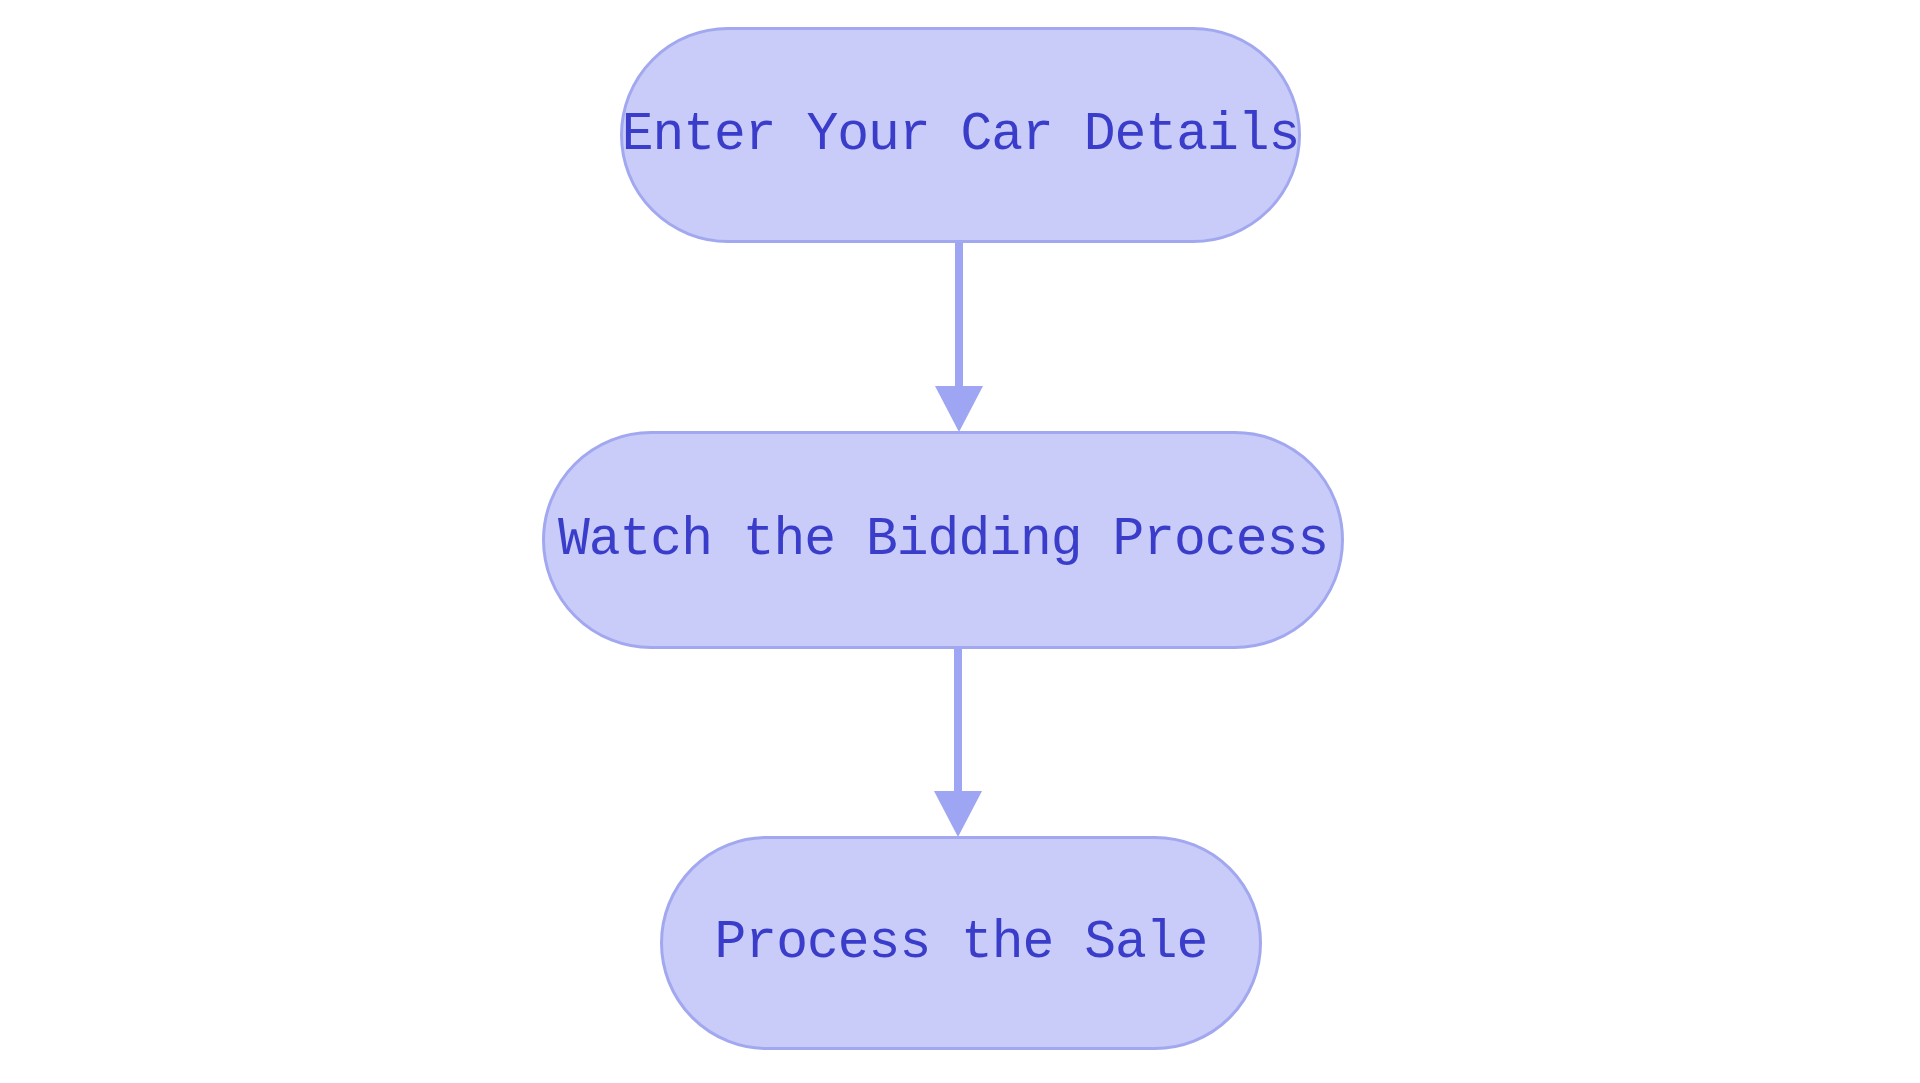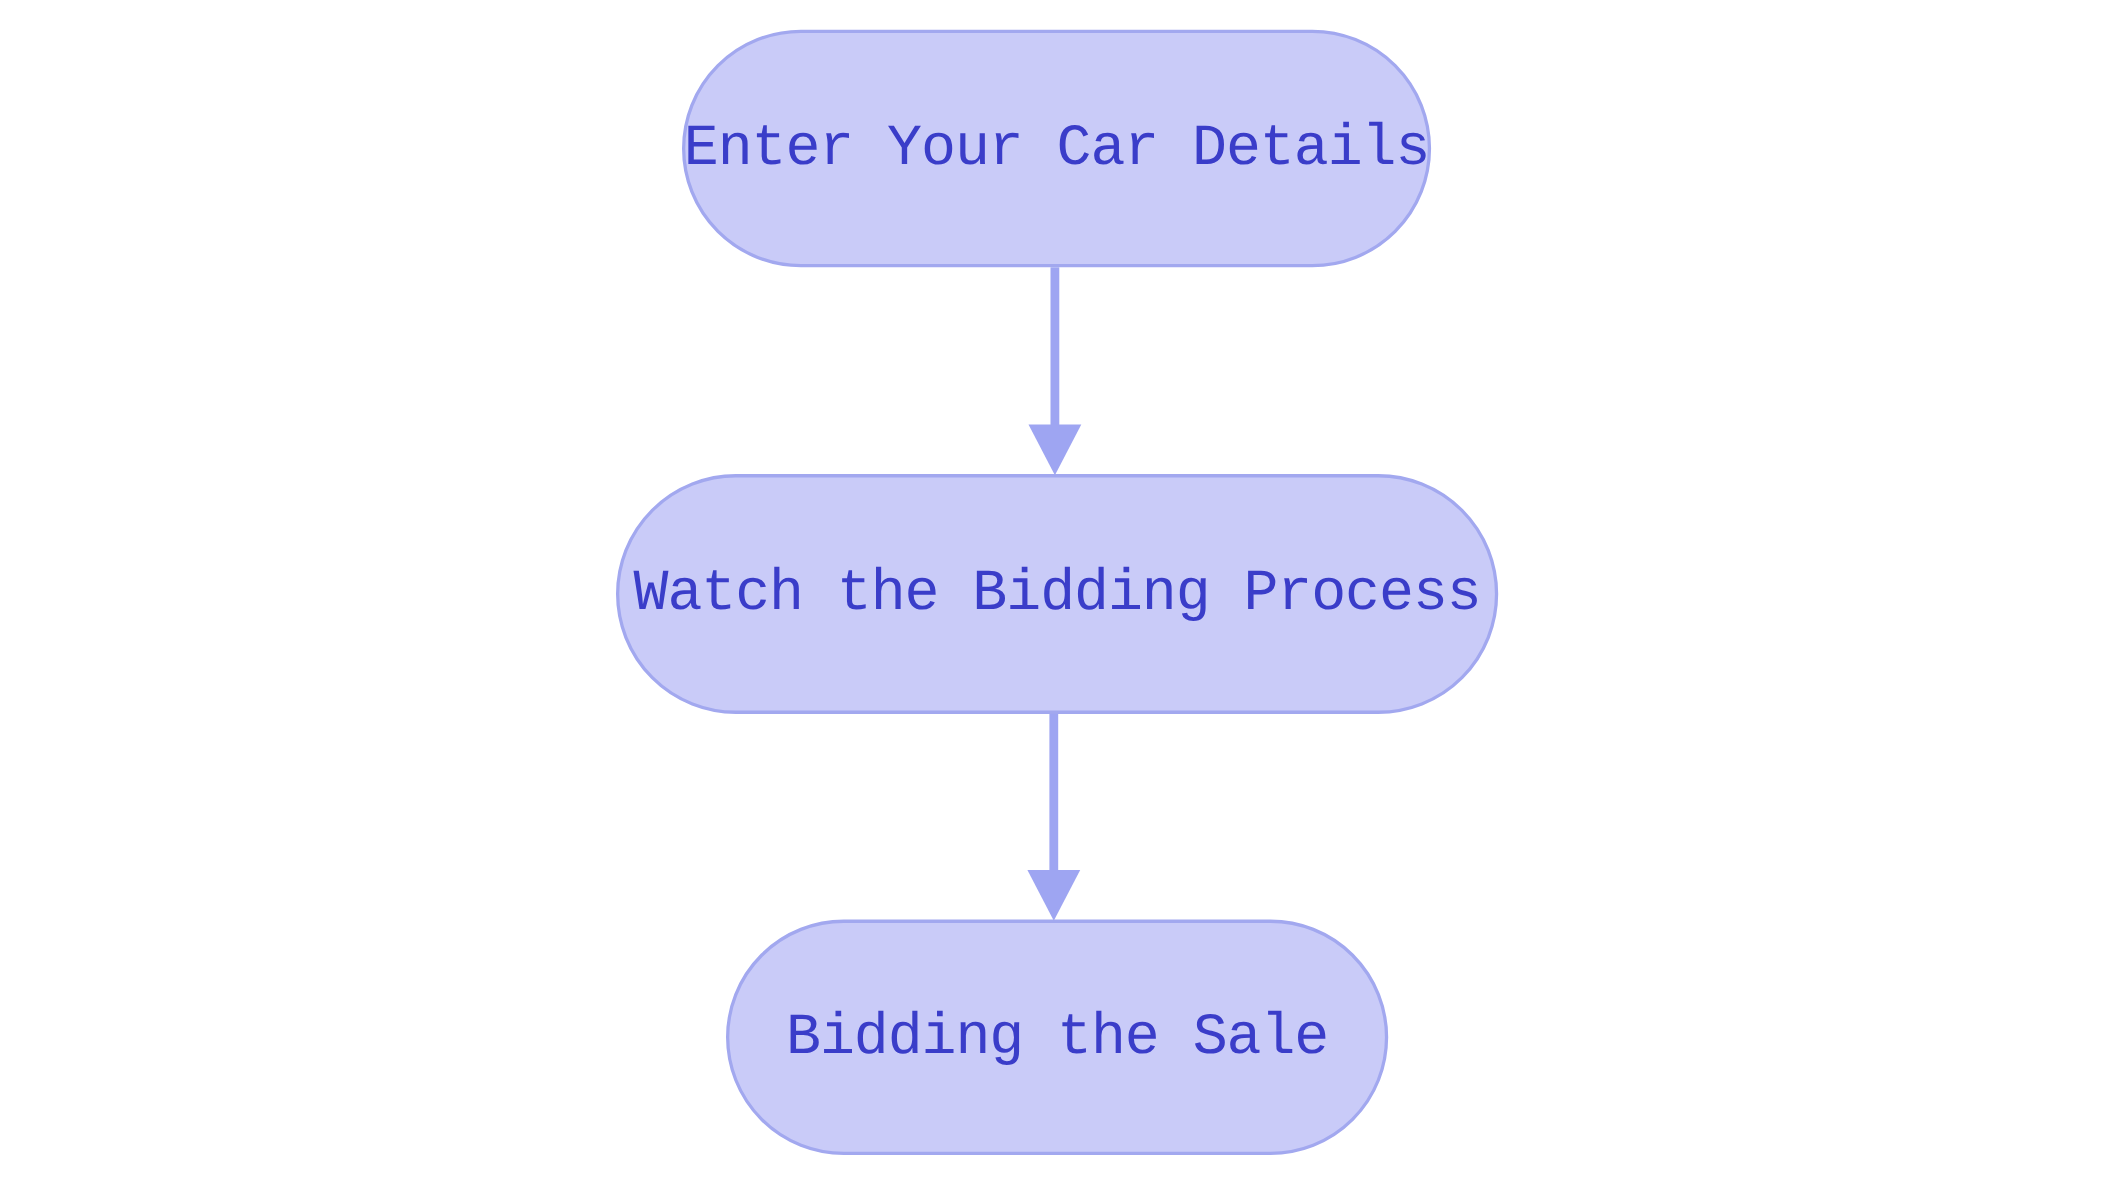--- a/index.html
+++ b/index.html
@@ -31,21 +31,21 @@
     white-space: nowrap;
   }
   .node-1 {
     left: 620px;
     top: 27px;
     width: 681px;
     height: 216px;
     border-radius: 108px;
   }
   .node-2 {
-    left: 560px;
+    left: 542px;
     top: 431px;
     width: 802px;
     height: 218px;
     border-radius: 109px;
   }
   .node-3 {
     left: 660px;
     top: 836px;
     width: 602px;
     height: 214px;
@@ -86,16 +86,16 @@
   <div class="node node-2">
     <span class="node-label">Watch the Bidding Process</span>
   </div>
 
   <div class="arrow arrow-2">
     <div class="arrow-shaft"></div>
     <div class="arrow-head"></div>
   </div>
 
   <div class="node node-3">
-    <span class="node-label">Bidding the Sale</span>
+    <span class="node-label">Process the Sale</span>
   </div>
 
 </div>
 
 </body></html>

